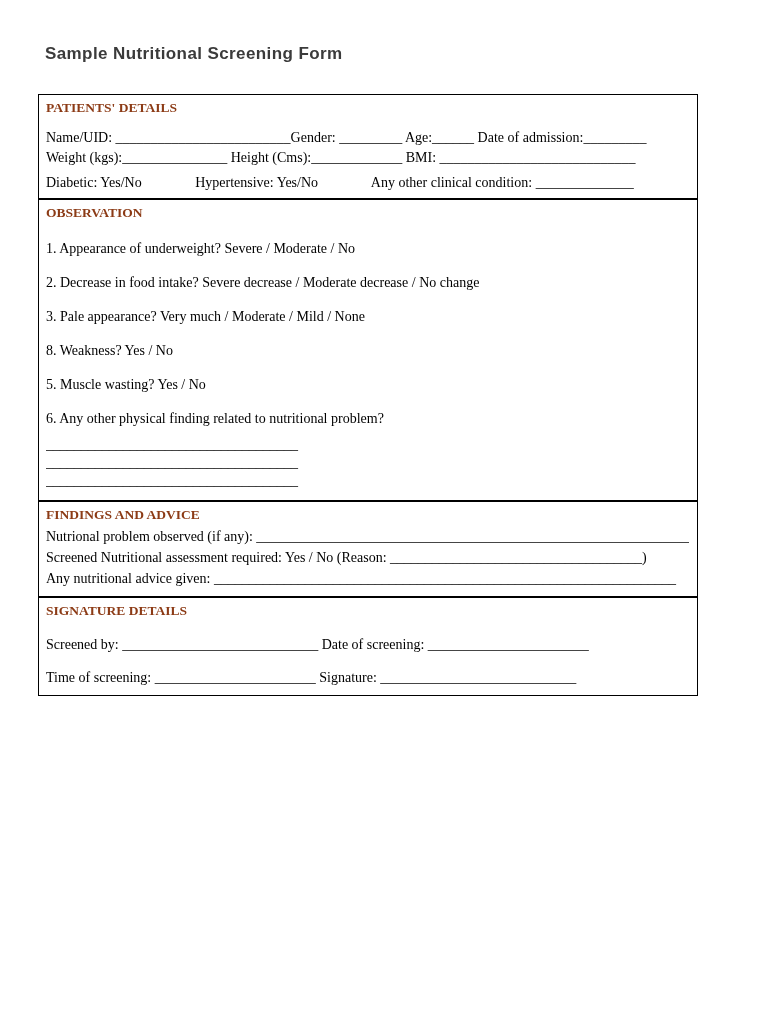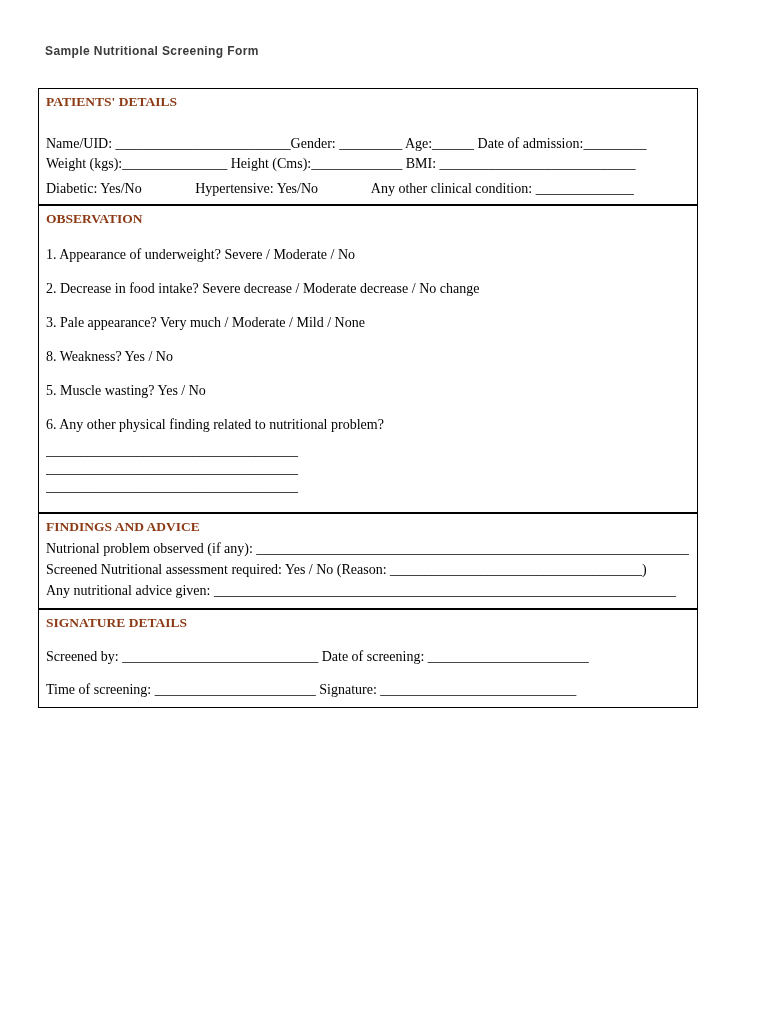--- a/index.html
+++ b/index.html
@@ -7,21 +7,21 @@
   body {
     width: 768px;
     min-height: 1024px;
     font-family: "Liberation Serif", serif;
     font-size: 14px;
     color: #000000;
   }
   .doc { padding: 44px 0 0 38px; }
   .title {
     font-family: "Liberation Sans", sans-serif;
-    font-size: 12px;
+    font-size: 17px;
     font-weight: bold;
     letter-spacing: 0.4px;
     color: var(--title_color, #3b3b3b);
     margin-left: 7px;
   }
   .form { width: 660px; margin-top: 30px; }
   .sec {
     border: 1px solid #000000;
     background: #ffffff;
     padding: 5px 8px 9px 7px;
@@ -29,27 +29,27 @@
   .sec-h {
     font-family: "Liberation Serif", serif;
     font-size: 13.5px;
     font-weight: bold;
     color: var(--heading_color, #8c3b16);
   }
   .ln { white-space: nowrap; overflow: hidden; line-height: 17px; }
 
   
   .sec-patients { padding-bottom: 7px; }
-  .sec-patients .ln1 { margin-top: 25px; }
+  .sec-patients .ln1 { margin-top: 13px; }
   .sec-patients .ln2 { margin-top: 3px; }
   .sec-patients .ln3 { margin-top: 8px; }
   .cond { display: inline-block; margin-right: 50px; }
 
   
-  .sec-observation { padding-bottom: 16px; }
+  .sec-observation { padding-bottom: 10px; }
   .sec-observation .ob { margin-top: 17px; line-height: 17px; }
   .sec-observation .ob:first-of-type { margin-top: 19px; }
   .sec-observation .bl { line-height: 18px; margin-top: 0; }
   .sec-observation .bl-first { margin-top: 9px; }
 
   
   .sec-findings { }
   .sec-findings .ln { margin-top: 4px; line-height: 17px; }
   .sec-findings .ln1 { margin-top: 5px; }
 

